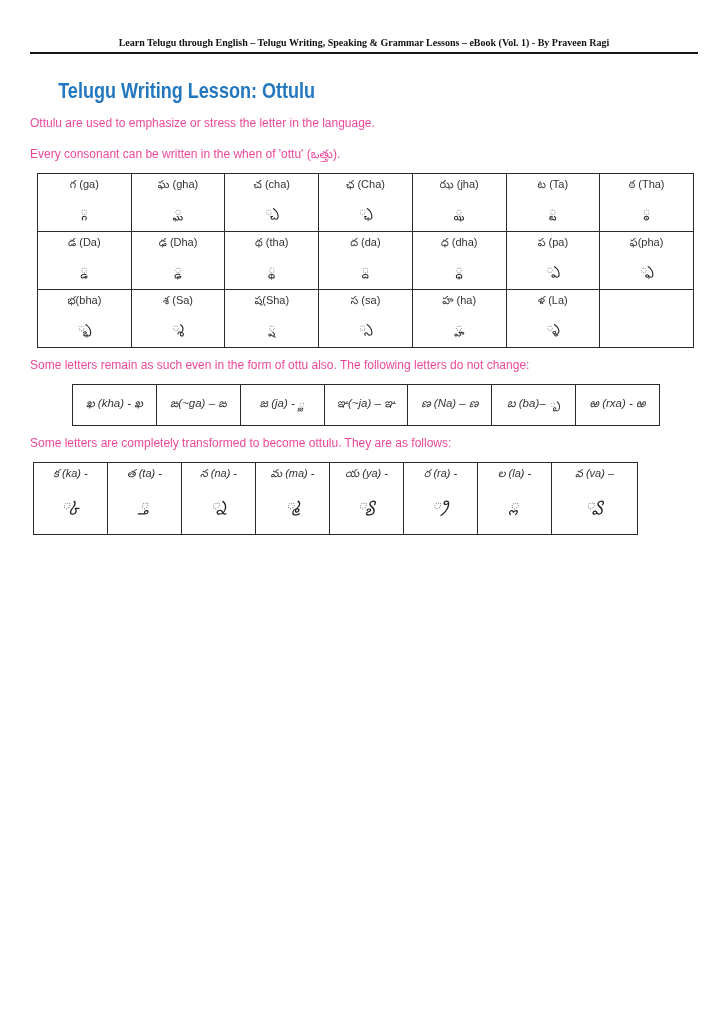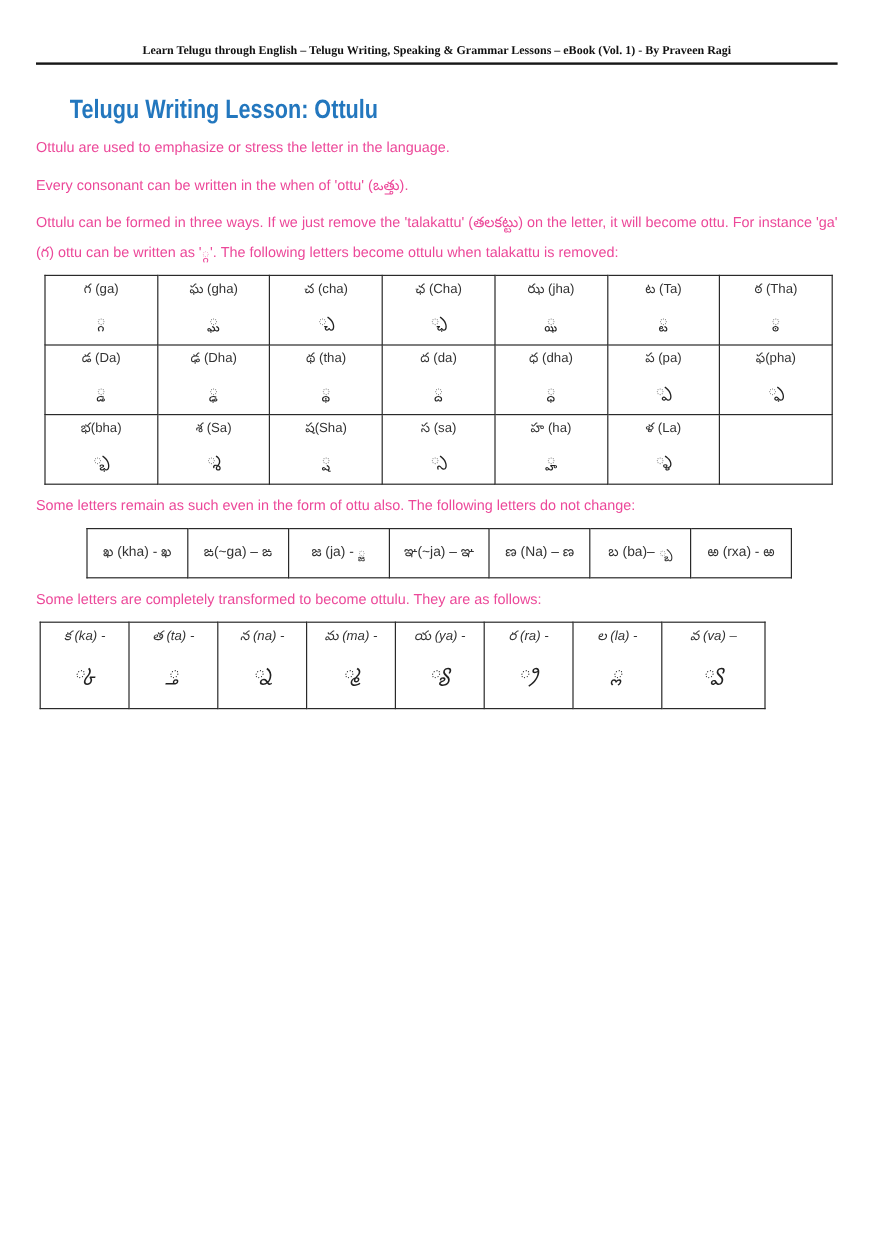--- a/index.html
+++ b/index.html
@@ -62,21 +62,21 @@
     border: 1px solid #2a2a2a;
     text-align: center;
     vertical-align: top;
     padding: 0;
   }
   .cell-label { font-size: 11px; color: #333; padding-top: 4px; white-space: nowrap; overflow: hidden; }
   .cell-glyph { font-size: 14px; color: #222; margin-top: 9px; }
   table.t1 { width: 657px; margin: 3px 0 0 7px; }
   table.t1 td { height: 57px; }
   table.t2 { width: 588px; margin: 1px 0 0 42px; }
-  table.t2 td { height: 40px; vertical-align: middle; }
+  table.t2 td { height: 40px; vertical-align: middle; font-style: italic; }
   table.t2 .cell-label { padding-top: 0; font-size: 11.5px; }
   table.t3 { width: 604px; margin: 0 0 0 3px; }
   table.t3 td { height: 71px; font-style: italic; }
   table.t3 .cell-glyph { font-size: 17px; margin-top: 12px; }
   
   p.credits {
     font-size: 12px;
     line-height: 20px;
     margin: 9px 0 0 0;
     color: #3d3d3d;
@@ -113,21 +113,20 @@
   <div class="doc-header">
     <div class="hdr-text">Learn Telugu through English – Telugu Writing, Speaking &amp; Grammar Lessons – eBook (Vol. 1) - By Praveen Ragi</div>
   </div>
 
   <h1 class="lesson-title">
     <span class="tstretch">Telugu Writing Lesson: Ottulu</span>
   </h1>
 
   <p class="body first">Ottulu are used to emphasize or stress the letter in the language.</p>
   <p class="body">Every consonant can be written in the when of 'ottu' (ఒత్తు).</p>
-  <p class="body">Ottulu can be formed in three ways. If we just remove the 'talakattu' (తలకట్టు) on the letter, it will become ottu. For instance 'ga' (గ) ottu can be written as '్గ'. The following letters become ottulu when talakattu is removed:</p>
 
   <table class="ltab t1">
     <tbody>
       <tr>
 
           <td>
             <div class="cell-label">గ (ga)</div>
             <div class="cell-glyph">్గ</div>
           </td>
 

